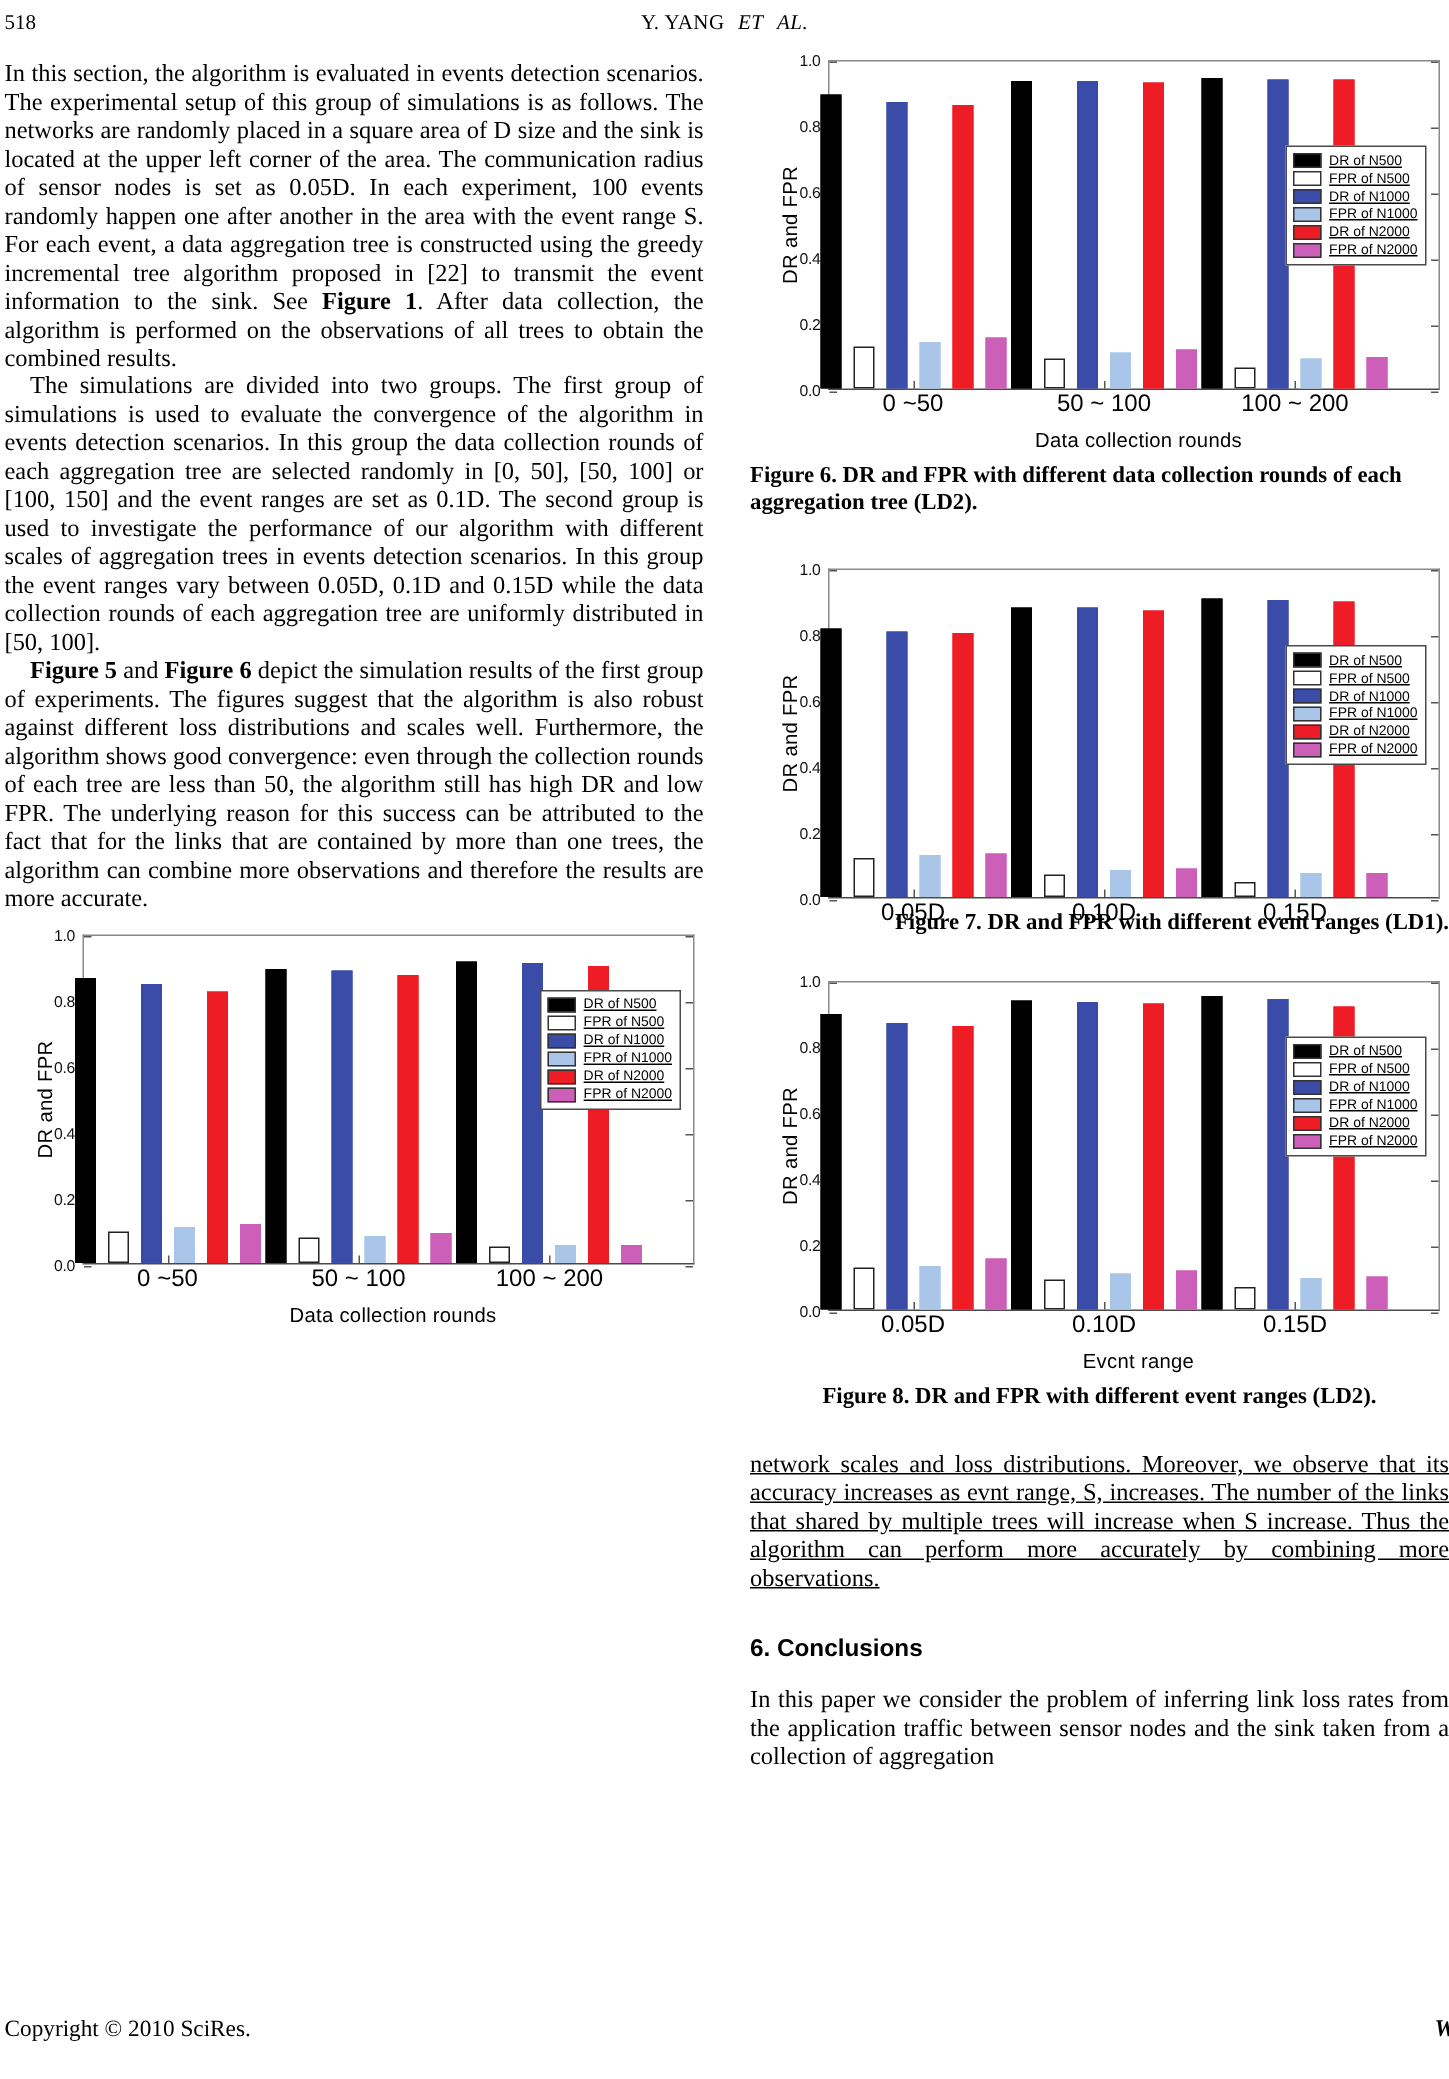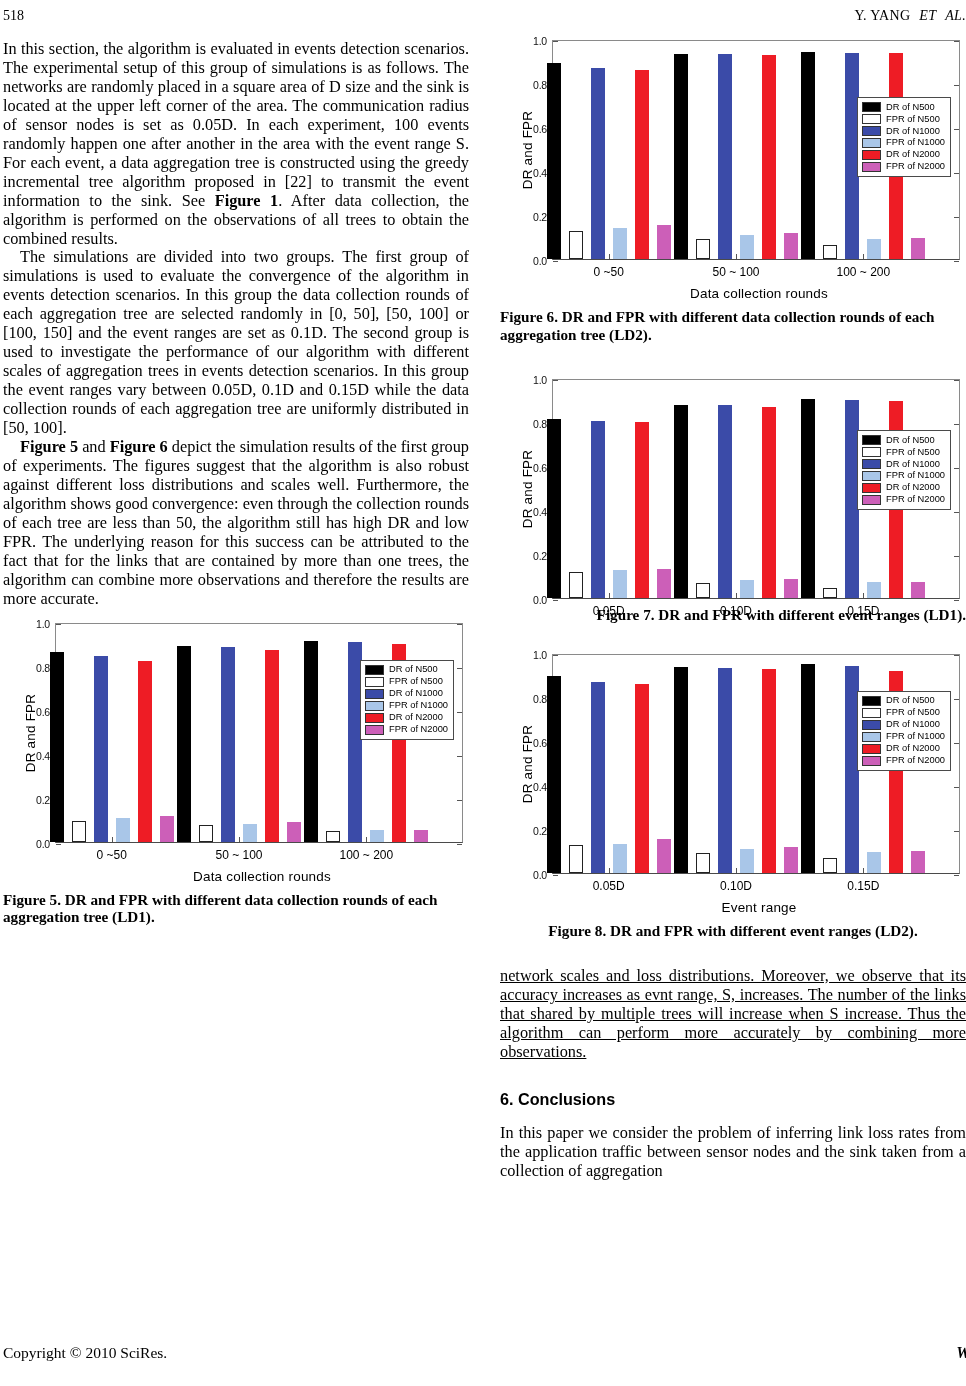--- a/index.html
+++ b/index.html
@@ -16,21 +16,21 @@
     width:966px;height:1386px;
     box-sizing:border-box;
     padding:0 0;
   }
   
   .runhead{
     position:absolute;top:8px;left:0;width:966px;height:22px;
     font-size:14px;
   }
   .runhead .folio{position:absolute;left:3px;top:0;}
-  .runhead .title{position:absolute;left:0;top:0;width:966px;text-align:right;letter-spacing:.3px;}
+  .runhead .title{position:absolute;left:0;top:0;width:966px;text-align:center;letter-spacing:.3px;}
   .runhead .title .ital{font-style:italic;}
   .sp{display:inline-block;width:9px;}
 
   
   .col{position:absolute;top:40px;width:466px;}
   .col-left{left:3px;}
   .col-right{left:500px;}
 
   h2.sec{
     font-family:"Liberation Sans", sans-serif;
@@ -104,21 +104,21 @@
   .bar{
     position:absolute;
     bottom:0;
     box-sizing:border-box;
   }
   .grp-label{
     position:absolute;
     bottom:-20px;
     text-align:center;
     font-family:"Liberation Sans", sans-serif;
-    font-size:12px;
+    font-size:16px;
     white-space:nowrap;
     transform:translateX(-50%);
   }
   .xtickmark{position:absolute;bottom:0;height:5px;border-left:1px solid #555;}
   .xlabel{
     margin-top:26px;
     text-align:center;
     font-family:"Liberation Sans", sans-serif;
     font-size:13.5px;
     letter-spacing:.2px;
@@ -128,20 +128,21 @@
     position:absolute;
     background:#fff;
     border:1px solid #4a4a4a;
     padding:3px 5px 3px 4px;
     z-index:5;
   }
   .legend .row{
     display:flex;align-items:center;
     height:11.6px;
     margin:.4px 0;
+    text-decoration:underline;
   }
   .legend .swatch{
     width:17px;height:8px;
     border:1px solid #333;
     margin-right:5px;
     flex:0 0 auto;
   }
   .legend .ltxt{
     font-family:"Liberation Sans", sans-serif;
     font-size:9.3px;
@@ -245,21 +246,20 @@
               </div>
               <div class="row">
                 <div class="swatch" style="background: rgb(204, 95, 184);"></div>
                 <div class="ltxt">FPR of N2000</div>
               </div>
             </div>
           </div>
           <div class="xlabel">Data collection rounds</div>
         </div>
       </div>
-    <div class="caption">Figure 5. DR and FPR with different data collection rounds of each aggregation tree (LD1).</div>
   </div>
 
   <div class="col col-right">
     <div class="figbox" id="fig6-box">
         <div class="chart">
           <div class="plotarea" style="height: 220px;">
             <div class="ylabel-wrap">
               <span>DR and FPR</span>
             </div>
             <div class="ytick" style="top: 220px;">0.0</div>
@@ -483,21 +483,21 @@
               <div class="row">
                 <div class="swatch" style="background: rgb(238, 28, 37);"></div>
                 <div class="ltxt">DR of N2000</div>
               </div>
               <div class="row">
                 <div class="swatch" style="background: rgb(204, 95, 184);"></div>
                 <div class="ltxt">FPR of N2000</div>
               </div>
             </div>
           </div>
-          <div class="xlabel">Event range</div>
+          <div class="xlabel">Evcnt range</div>
         </div>
       </div>
     <div class="caption" style="text-align:center;">Figure 8. DR and FPR with different event ranges (LD2).</div>
 
     <div id="right-body" style="margin-top:28px;text-decoration:underline;">
         <p class="body"><span>network scales and loss distributions. Moreover, we observe that its accuracy increases as evnt range, S, increases. The number of the links that shared by multiple trees will increase when S increase. Thus the algorithm can perform more accurately by combining more observations.</span></p>
       </div>
     <h2 class="sec" style="margin-top:28px;margin-bottom:16px;">6. Conclusions</h2>
     <div id="concl-body">
         <p class="body"><span>In this paper we consider the problem of inferring link loss rates from the application traffic between sensor nodes and the sink taken from a collection of aggregation</span></p>

